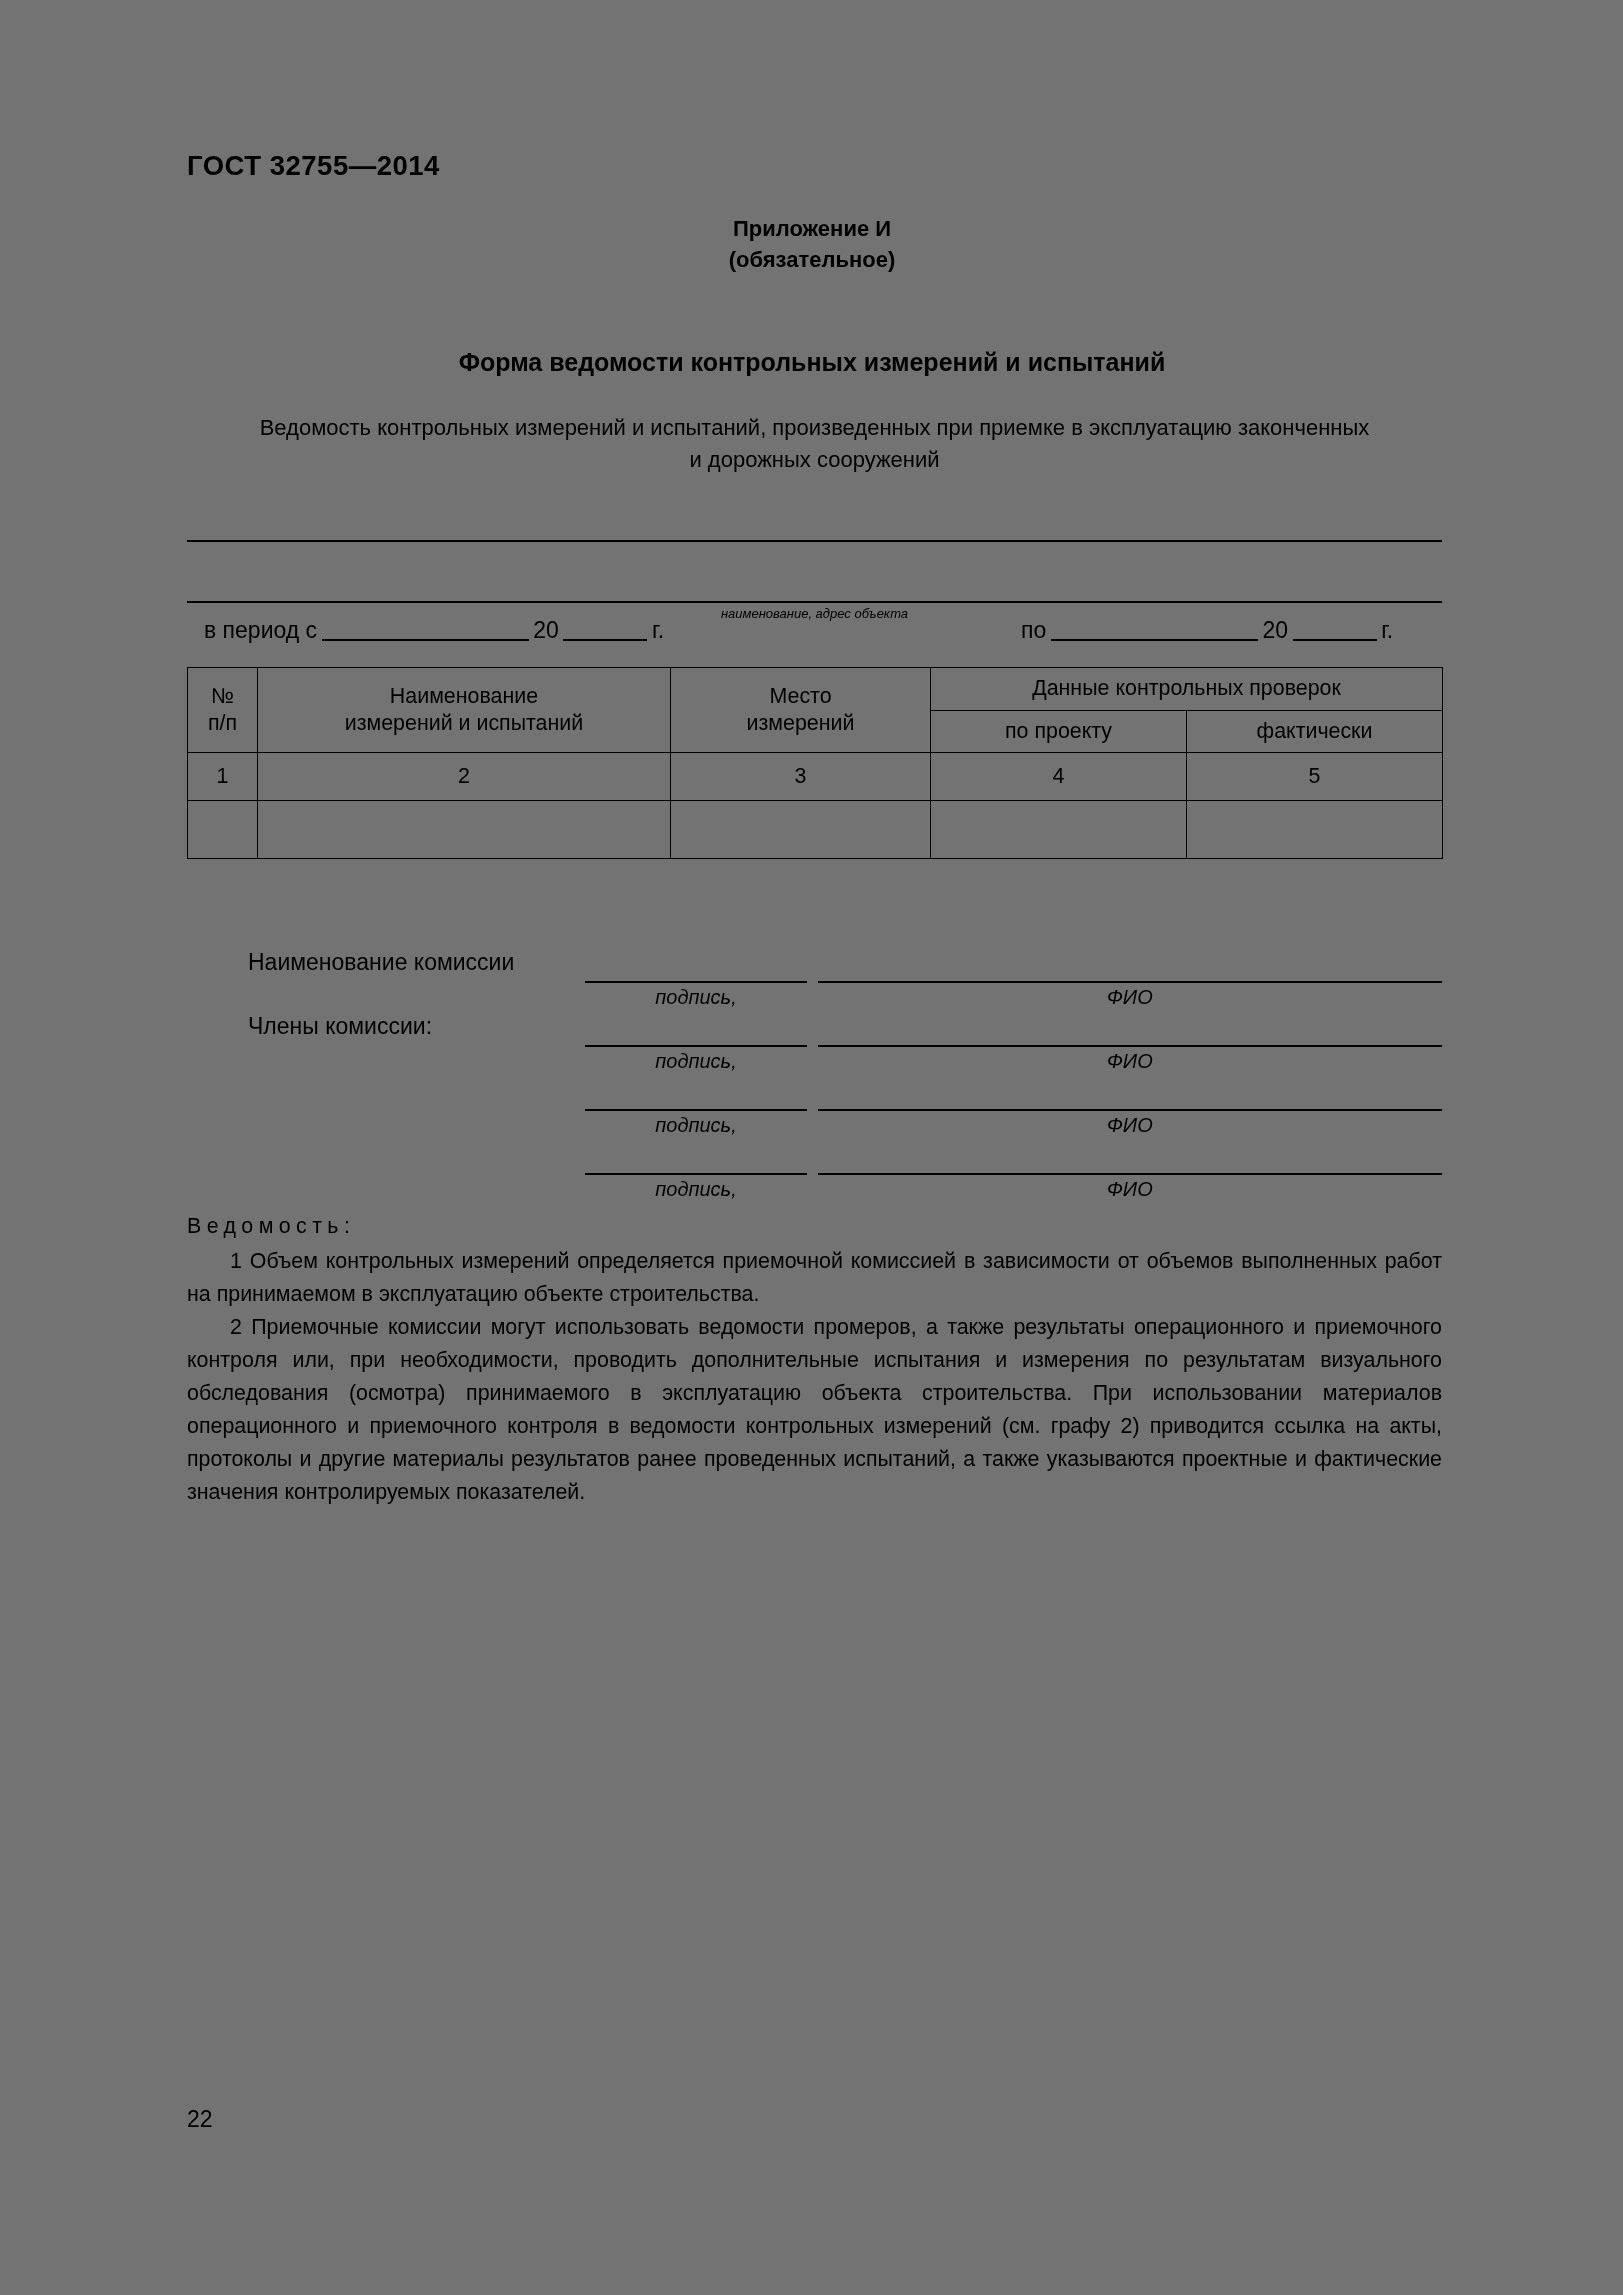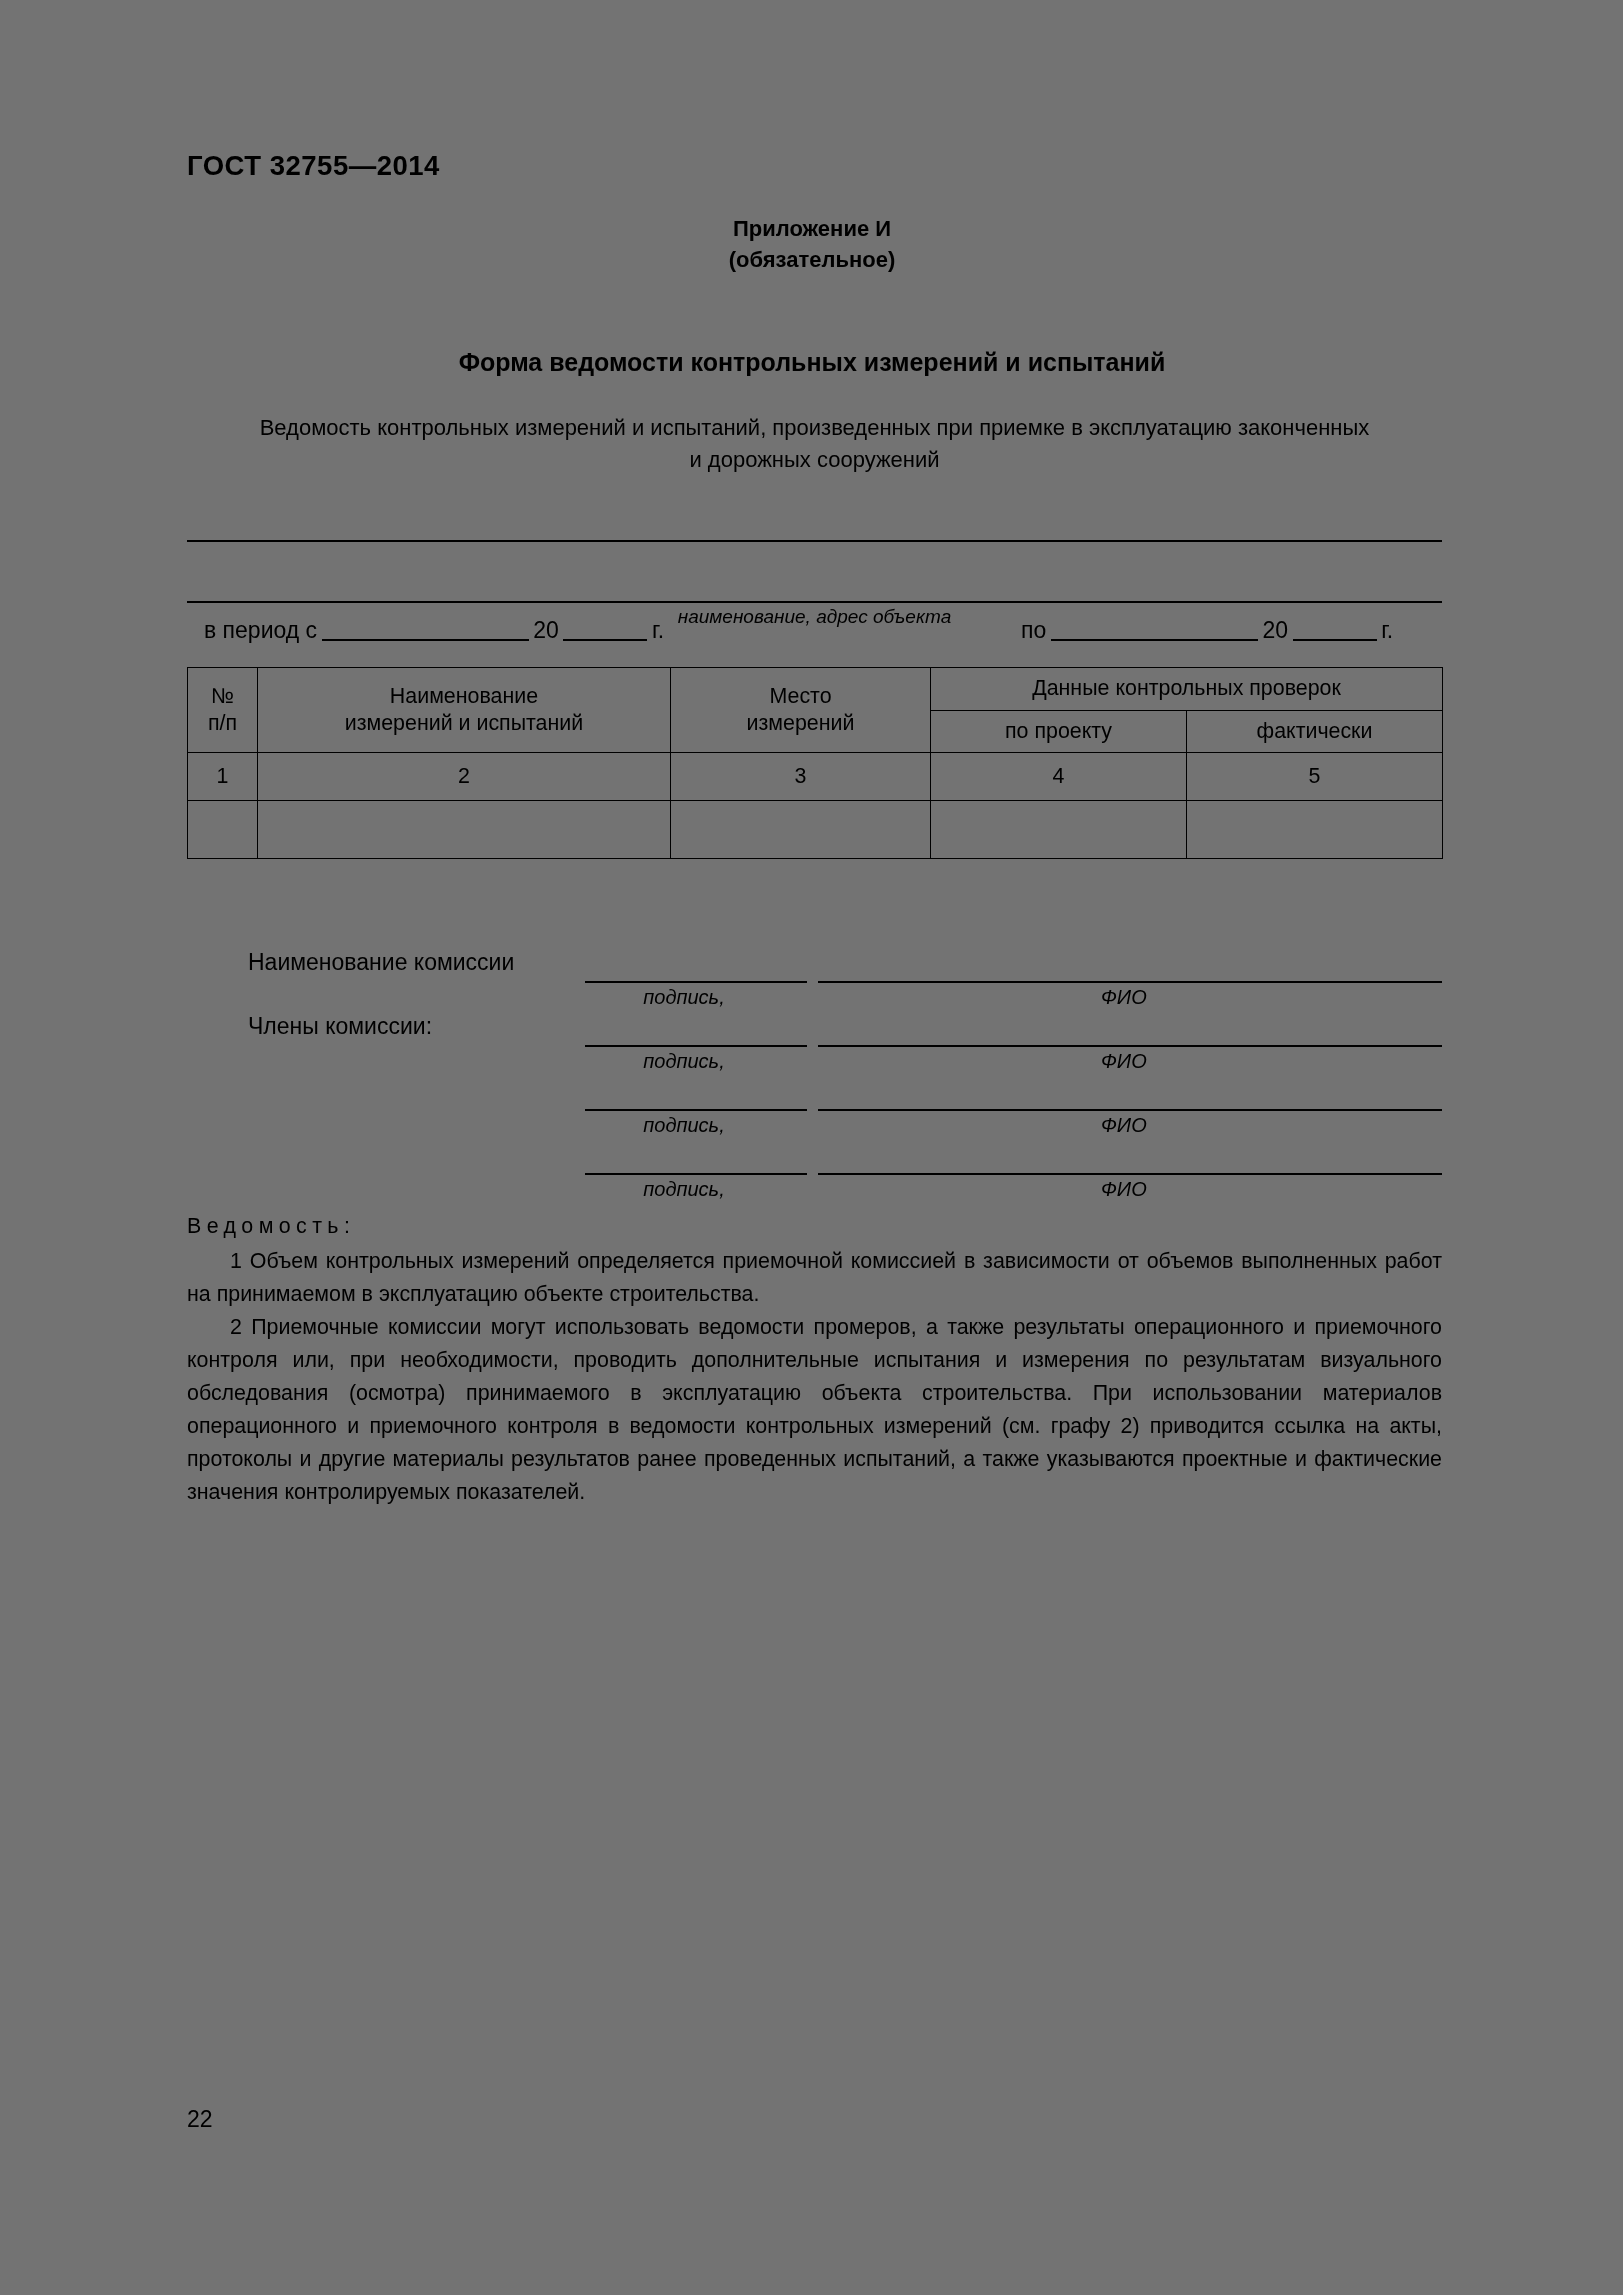--- a/index.html
+++ b/index.html
@@ -69,21 +69,21 @@
     position: absolute;
     height: 0;
     border-top: 2.3px solid #000;
   }
   .rule-a { left: 187px; width: 1255px; top: 540px; }
   .rule-b { left: 187px; width: 1255px; top: 601px; }
 
   .caption-italic {
     position: absolute;
     text-align: center;
-    font-size: 19px;
+    font-size: 13px;
     font-style: italic;
   }
   .obj-caption { left: 187px; width: 1255px; top: 606px; }
 
   
   .period-row {
     position: absolute;
     left: 187px;
     width: 1255px;
     top: 617px;
@@ -182,21 +182,21 @@
     border-bottom: 2.3px solid #000;
     height: 0;
   }
   .sign-line-fio {
     flex: 1;
     border-bottom: 2.3px solid #000;
     height: 0;
   }
   .sign-caps {
     position: absolute;
-    left: 386px;
+    left: 398px;
     right: 0;
     top: 40px;
     display: flex;
     gap: 10.7px;
     font-size: 20px;
     font-style: italic;
   }
   .cap-podpis {
     width: 222px;
     text-align: center;

